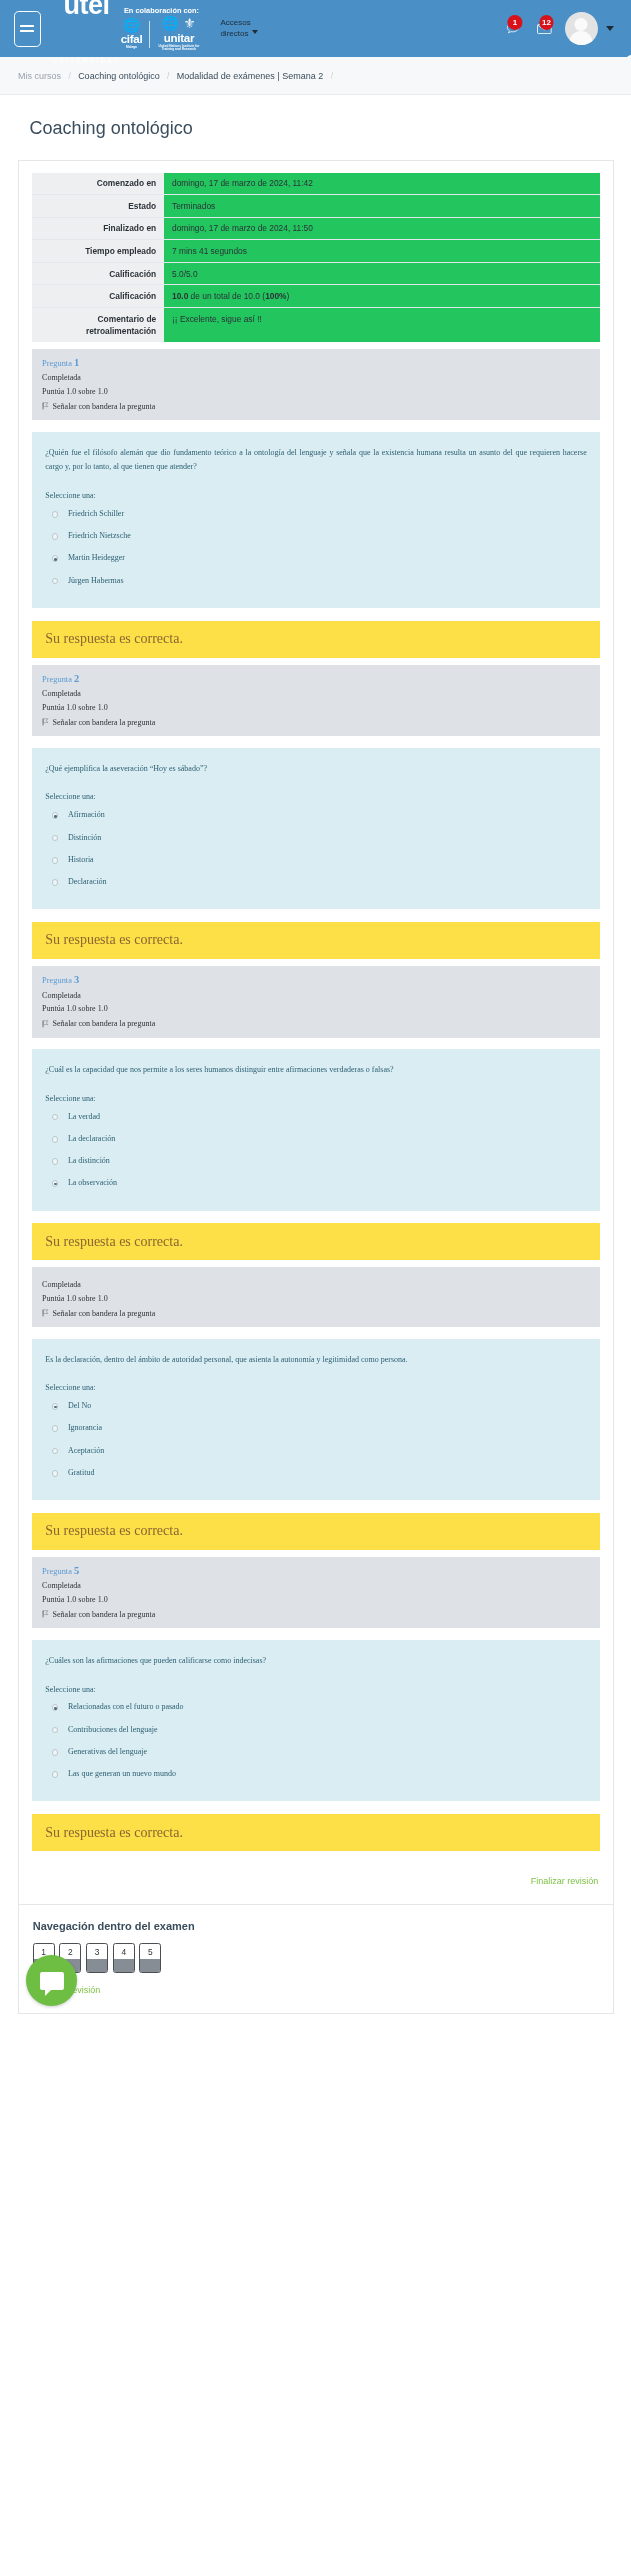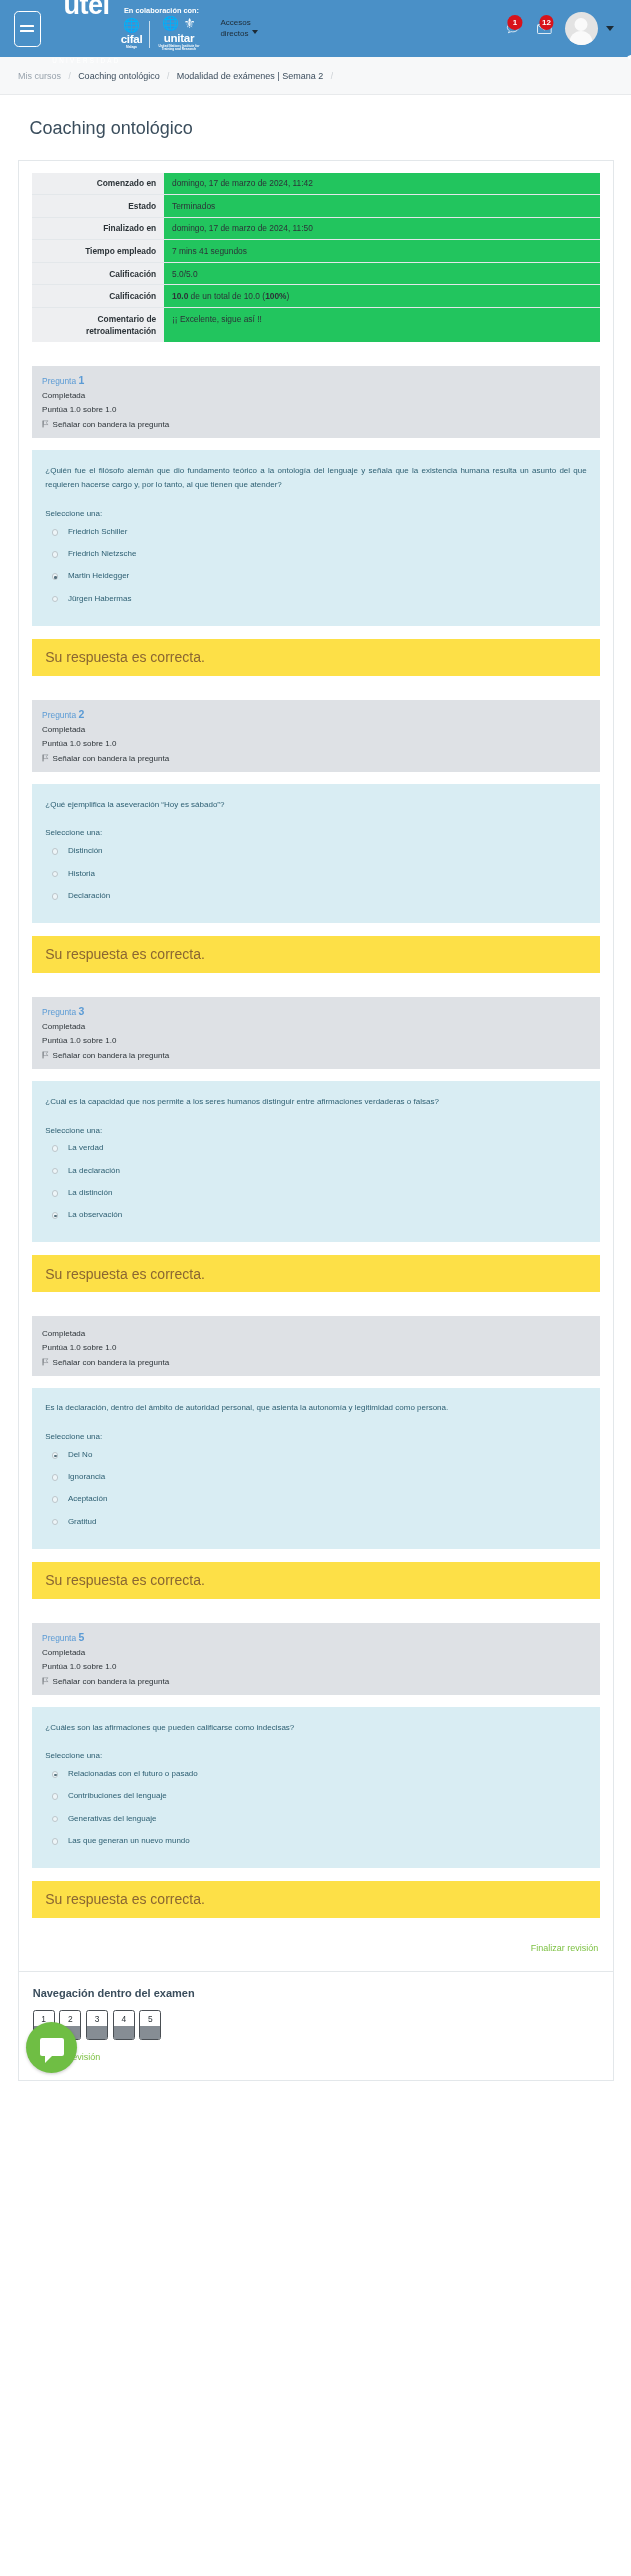--- a/index.html
+++ b/index.html
@@ -147,21 +147,21 @@
   }
   table.summary td{
     background:#22c55e;color:#2c3338;font-size:8.4px;
     padding:4.7px 8.4px;vertical-align:top;
     border-bottom:0.5px solid #e3e7ea;
     line-height:1.45;
   }
   table.summary tr:last-child th, table.summary tr:last-child td{ border-bottom:none; }
 
   
-  .qblock{ margin-top:24px; }
+  .qblock{ margin-top:7px;font-family:Liberation Serif, serif; }
   .qinfo{
     background:#dee1e5;
     padding:8.4px 10.5px 9.5px 10.5px;
     font-size:8px;color:#2c3338;
   }
   .qinfo .qnum{ color:#5b9bd5; font-size:8.4px; margin-bottom:5.3px; }
   .qinfo .qnum b{ font-size:10.5px;font-weight:bold; }
   .qinfo .qline{ margin:4.7px 0 0 0; }
   .qinfo .qflag{ margin-top:5.8px; display:flex; align-items:center; gap:3.7px;cursor:pointer;}
   .qinfo .qflag svg{ display:block; }
@@ -412,20 +412,24 @@
                 <path d="M2.6 1.4h9l-4 3.6 4 3.6h-9z" fill="none" stroke="#7b8288" stroke-width="1"></path>
               </svg>
               <span>Señalar con bandera la pregunta</span>
             </div>
           </div>
           <div class="qbody">
             <div class="qtext">¿Qué ejemplifica la aseveración “Hoy es sábado”?</div>
             <div class="qprompt">Seleccione una:</div>
             <ul class="qopts">
               <li>
+                <span class="radio checked"></span>
+                <span>Afirmación</span>
+              </li>
+              <li>
                 <span class="radio"></span>
                 <span>Distinción</span>
               </li>
               <li>
                 <span class="radio"></span>
                 <span>Historia</span>
               </li>
               <li>
                 <span class="radio"></span>
                 <span>Declaración</span>

